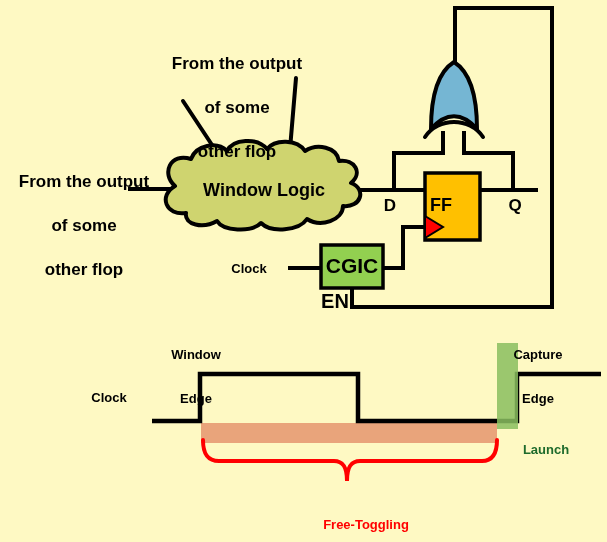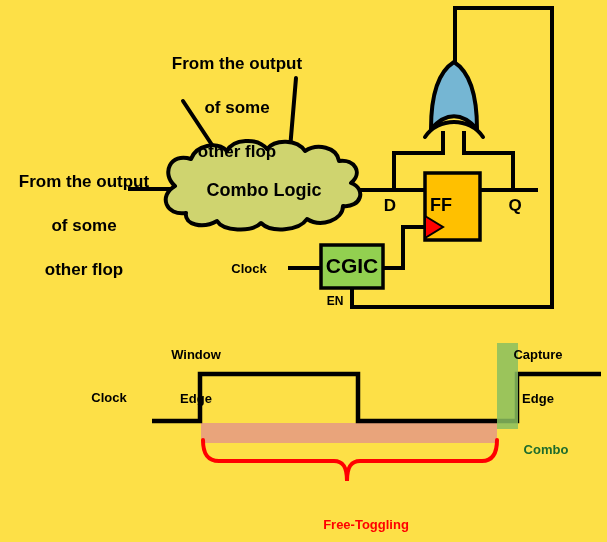--- a/index.html
+++ b/index.html
@@ -1,33 +1,33 @@
 <!DOCTYPE html>
 <html><head>
 <meta charset="utf-8">
 <style>
   html,body { margin:0; padding:0; background:#fff; }
   #stage {
     position:relative; width:607px; height:542px;
-    background:#fde047; overflow:hidden;
+    background:#fef9c3; overflow:hidden;
     font-family:"Liberation Sans", sans-serif;
   }
   #diagram-svg { position:absolute; left:0; top:0; }
   .label {
     position:absolute; font-weight:bold; color:#000;
     font-size:13px; line-height:22px; text-align:center;
     white-space:pre-line;
   }
   .label div { pointer-events:none; }
   .note { font-size:17px; }
   .combo-label { font-size:18px; }
   .ff-label { font-size:18px; }
   .pin-label { font-size:17px; }
   .cgic-label { font-size:21px; }
-  .en-label { font-size:12px; }
+  .en-label { font-size:20px; }
   .setup-label { color:#1E6B2C; }
   .free-label { color:#FF0000; }
 </style>
 </head>
 <body>
 
 <div id="stage">
 
   <svg id="diagram-svg" width="607" height="542" viewBox="0 0 607 542">
 
@@ -85,21 +85,21 @@
     <div>of some</div>
     <div>other flop</div>
   </div>
 
   <div class="label note" style="left:0px; top:149px; width:168px;">
     <div>From the output</div>
     <div>of some</div>
     <div>other flop</div>
   </div>
 
-  <div class="label combo-label" style="left:189px; top:179px; width:150px;">Combo Logic</div>
+  <div class="label combo-label" style="left:189px; top:179px; width:150px;">Window Logic</div>
 
   <div class="label pin-label" style="left:376px; top:195px; width:28px;">D</div>
 
   <div class="label ff-label" style="left:425px; top:194px; width:32px;">FF</div>
 
   <div class="label pin-label" style="left:501px; top:195px; width:28px;">Q</div>
 
   <div class="label" style="left:216px; top:258px; width:66px;">Clock</div>
 
   <div class="label cgic-label" style="left:321px; top:255px; width:62px;">CGIC</div>
@@ -112,21 +112,21 @@
   </div>
 
   <div class="label" style="left:488px; top:322px; width:100px;">
     <div>Capture</div>
     <div>Edge</div>
   </div>
 
   <div class="label" style="left:79px; top:387px; width:60px;">Clock</div>
 
   <div class="label setup-label" style="left:496px; top:417px; width:100px;">
-    <div>Combo</div>
+    <div>Launch</div>
   </div>
 
   <div class="label free-label" style="left:291px; top:492px; width:150px;">
     <div>Free-Toggling</div>
     
   </div>
 
 </div>
 
 </body></html>

